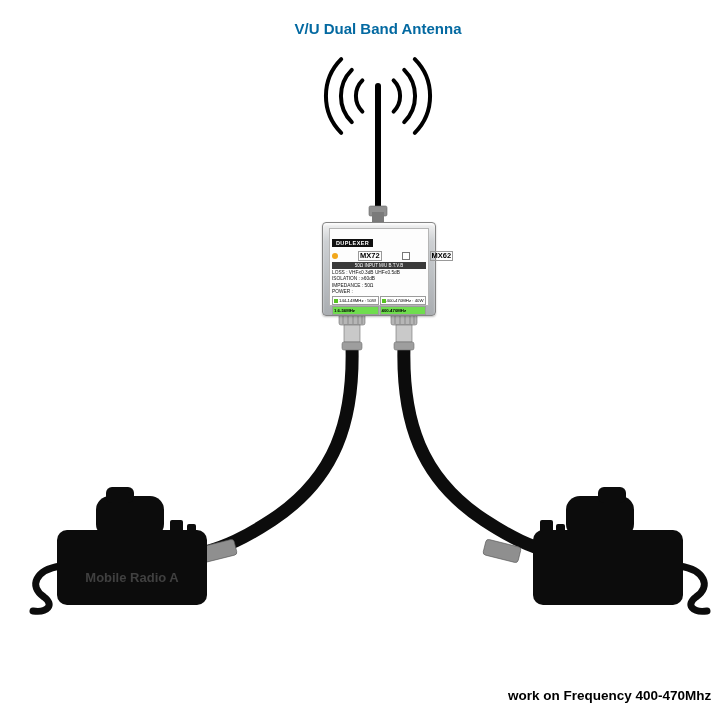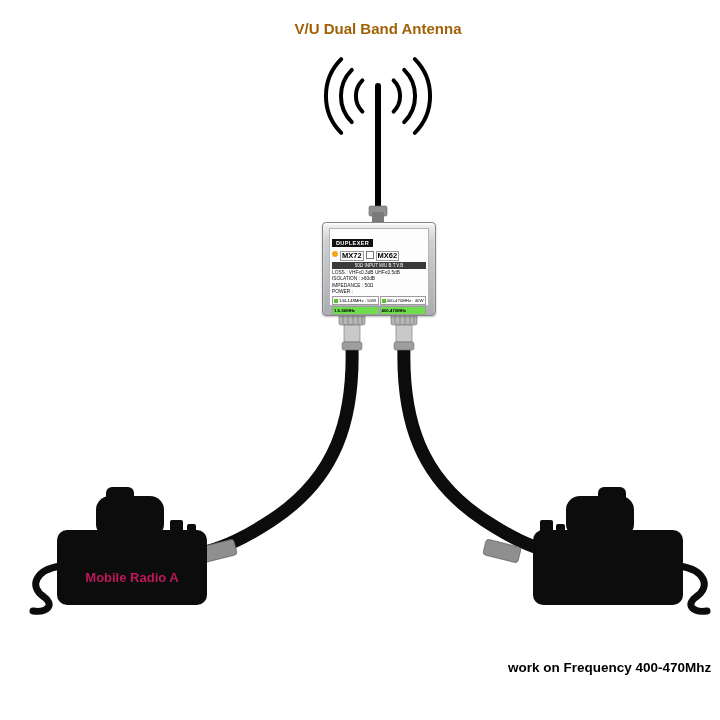--- a/index.html
+++ b/index.html
@@ -2,51 +2,51 @@
 <html><head>
 <meta charset="utf-8">
 <style>
   html,body{margin:0;padding:0;background:#fff;}
   body{width:720px;height:720px;position:relative;overflow:hidden;
        font-family:"Liberation Sans",sans-serif;}
   .stage{position:absolute;inset:0;}
   svg.gfx{position:absolute;left:0;top:0;}
 
   .title{position:absolute;left:258px;top:20px;width:240px;text-align:center;
-         font-size:15px;font-weight:700;color:#a16207;}
+         font-size:15px;font-weight:700;color:#0369a1;}
 
   
   .duplexer{position:absolute;left:322px;top:222px;width:112px;height:92px;
             background:linear-gradient(180deg,#f2f2f2 0%,#cdd0d3 20%,#a9adb1 100%);
             border:1px solid #858585;border-radius:4px;
             box-shadow:inset 0 2px 2px rgba(255,255,255,.75), 0 1px 2px rgba(0,0,0,.25);}
   .dlabel{position:absolute;left:6px;top:5px;right:6px;bottom:9px;background:#fdfdfd;
           border:1px solid #b5b5b5;padding:2px;box-sizing:border-box;}
   .dheader{background:#101010;color:#fff;font-size:5.5px;font-weight:700;
            display:inline-block;padding:1px 4px;letter-spacing:.4px;}
-  .models{display:flex;align-items:flex-start;gap:2px;margin:1.5px 0;}
+  .models{display:flex;align-items:center;gap:20px;margin:1.5px 0;}
   .dot{width:6px;height:6px;border-radius:50%;background:#f2a71b;flex:none;}
   .model{font-size:7.5px;font-weight:700;border:1px solid #999;padding:0 1px;line-height:1.1;}
   .chk{width:6px;height:6px;border:1px solid #777;background:#fff;flex:none;}
   .inputbar{background:#3a3a3a;color:#fff;font-size:4.5px;text-align:center;
             padding:1px 0;white-space:nowrap;overflow:hidden;}
   .specs{font-size:4.8px;color:#111;line-height:1.3;margin-top:1px;}
   .pgrid{display:grid;grid-template-columns:1fr 1fr;gap:1px;margin-top:1px;}
   .cell{border:1px solid #9c9c9c;font-size:4.3px;padding:1px;display:flex;
         align-items:center;gap:1px;white-space:nowrap;overflow:hidden;background:#fff;}
   .cell .sq{width:4px;height:4px;background:#58c322;flex:none;}
   .cell.green{background:#6fdd4e;font-weight:700;}
 
-  .radio-name{position:absolute;color:#be185d;font-weight:700;font-size:13px;
+  .radio-name{position:absolute;color:#404040;font-weight:700;font-size:13px;
               text-align:center;width:146px;}
   .radio-name.a{left:59px;top:570px;}
   .radio-name.b{left:535px;top:570px;}
   .caption{position:absolute;font-size:13.5px;font-weight:700;color:#000;white-space:nowrap;}
   .caption.a{left:28px;top:648px;}
-  .caption.b{left:508px;top:660px;}
+  .caption.b{left:508px;top:688px;}
 </style>
 </head>
 <body>
 
 <div class="stage">
 
   <svg class="gfx" width="720" height="720" viewBox="0 0 720 720">
 
     <g stroke="#000" stroke-width="4" fill="none" stroke-linecap="round">
       <path d="M 362.4 80.4 A 22 22 0 0 0 362.4 111.6"></path>

